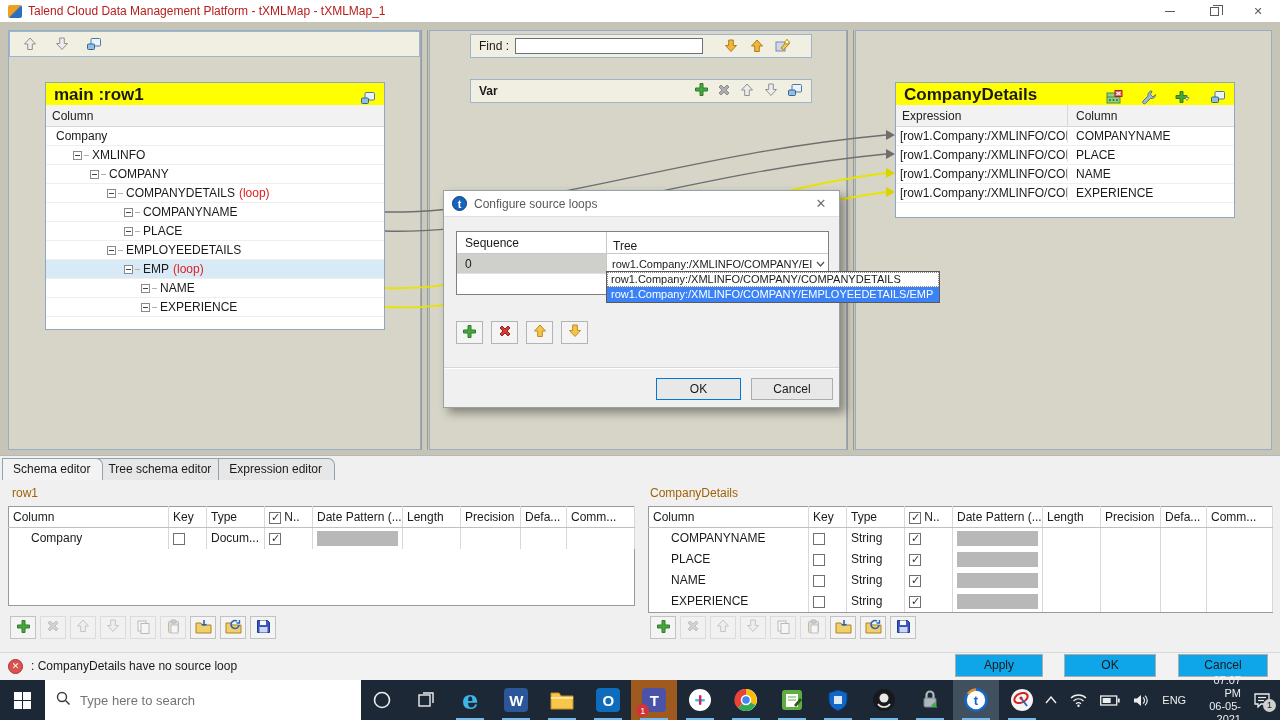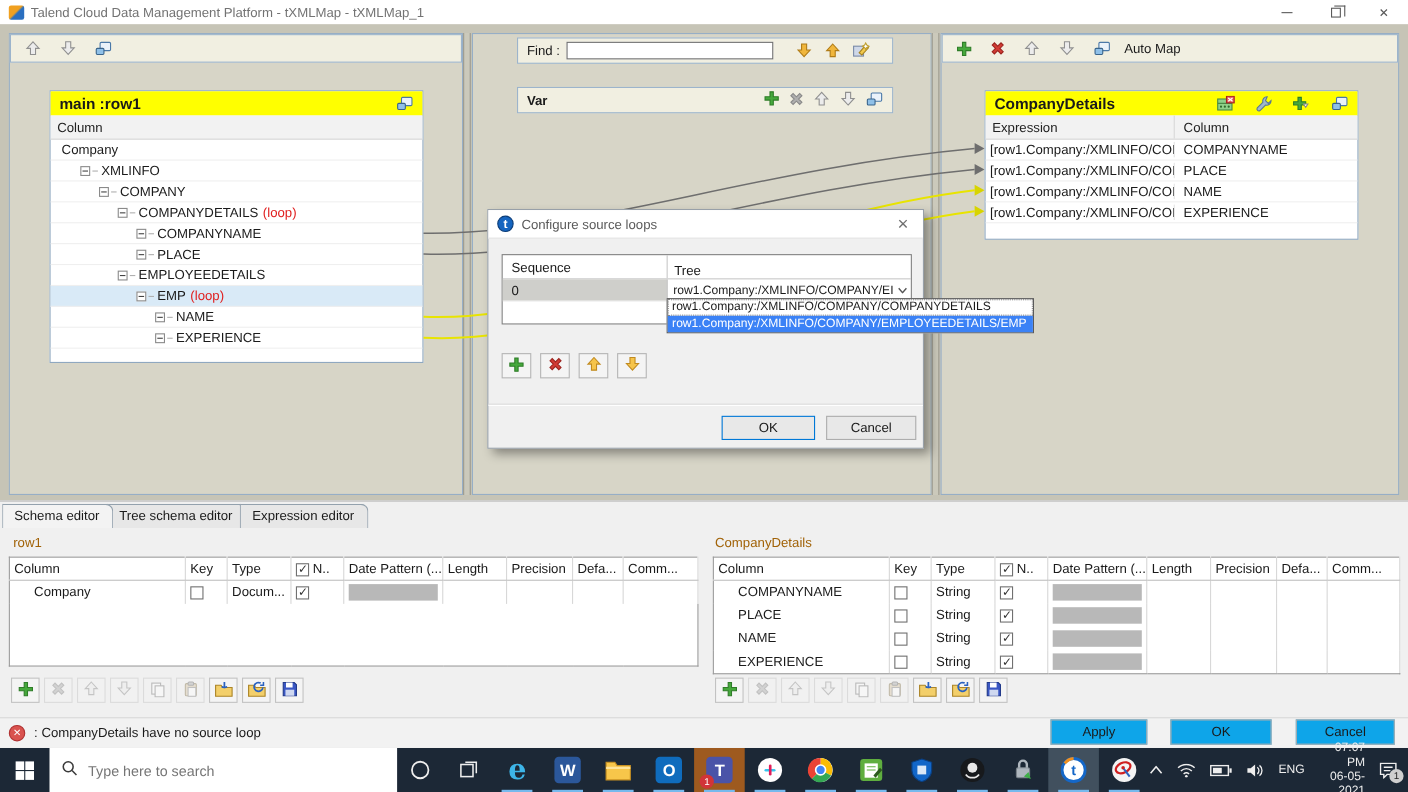--- a/index.html
+++ b/index.html
@@ -2,40 +2,40 @@
 <html><head>
 <meta charset="utf-8">
 <style>
   * { box-sizing: border-box; margin:0; padding:0; }
   html,body { width:1280px; height:720px; overflow:hidden; }
   body { font-family:"Liberation Sans", sans-serif; font-size:12px; background:#f0f0f0; position:relative; color:#1a1a1a; }
 
   
   .titlebar { position:absolute; top:0; left:0; width:1280px; height:22px; background:#ffffff; display:flex; align-items:center; }
   .titlebar .applogo { width:14px; height:13px; margin:0 6px 0 8px; background:linear-gradient(135deg,#f0a020 45%,#2a6fc0 55%); border-radius:2px; }
-  .titlebar .ttext { color:#737373; font-size:12px; }
+  .titlebar .ttext { color:#b91c1c; font-size:12px; }
   .wincontrols { margin-left:auto; display:flex; }
   .wincontrols .wc { width:44px; height:22px; display:flex; align-items:center; justify-content:center; color:#5a5a5a; font-size:11px; }
   .wc .minl { width:10px; height:1px; background:#5a5a5a; }
   .wc .maxb { width:9px; height:9px; border:1px solid #5a5a5a; position:relative; }
   .wc .maxb:before { content:""; position:absolute; left:2px; top:-3px; width:9px; height:9px; border:1px solid #5a5a5a; border-bottom:none; border-left:none; }
 
   
   .mapper { position:absolute; top:22px; left:0; width:1280px; height:433px; background:#c6c4b6; }
   .panel { position:absolute; top:8px; height:420px; background:#d7d5c7; border:1px solid #96aec6; }
   .panel.pleft { left:8px; width:413px; }
   .panel.pmid { left:429px; width:418px; }
   .panel.pright { left:855px; width:417px; }
   .ptoolbar { position:absolute; background:#f1efe1; border:1px solid #9cb4cc; display:flex; align-items:center; gap:16px; padding:0 12px; height:26px; }
   .ptoolbar .ticon { display:flex; align-items:center; }
   .automap-label { font-size:12px; color:#1a1a1a; margin-left:-4px; }
 
   
   .maptable { position:absolute; background:#ffffff; border:1px solid #8fa8c0; z-index:2; }
-  .mt-title { height:22px; background:#ffff00; display:flex; align-items:center; padding:0 8px; font-weight:bold; font-size:14px; }
+  .mt-title { height:22px; background:#ffff00; display:flex; align-items:flex-end; padding:0 8px; font-weight:bold; font-size:17px; }
   .mt-title .spacer { flex:1; }
   .mt-title .ticon { margin-left:8px; display:flex; align-items:center; }
   .mt-colhead { height:22px; display:flex; align-items:center; background:#f2f2f2; border-bottom:1px solid #d8d8d8; font-size:12px; color:#222; }
   .tree-rows .trow { height:19px; display:flex; align-items:center; border-bottom:1px solid #efefef; font-size:12px; white-space:nowrap; }
   .trow.selected { background:#d9eaf7; }
   .expander { width:9px; height:9px; border:1px solid #8a8a8a; background:#fff; position:relative; margin-right:2px; flex:none; }
   .expander:before { content:""; position:absolute; left:1px; right:1px; top:3px; height:1px; background:#444; }
   .twig { width:5px; height:1px; background:#b0b0b0; margin-right:3px; flex:none; }
   .loopred { color:#e02020; margin-left:4px;text-align:right; }
   .exp-rows .erow { height:19px; display:flex; border-bottom:1px solid #efefef; font-size:12px; align-items:center; }
@@ -157,49 +157,20 @@
         </svg>
       </span>
       <span class="ticon">
         <svg width="16" height="14" viewBox="0 0 16 14">
           <rect x="5" y="1.5" width="9.5" height="7.5" rx="1" fill="#eaf2fa" stroke="#4a78a8"></rect>
           <rect x="1.5" y="7" width="7" height="5.5" rx="1" fill="#8fc0e8" stroke="#39648c"></rect>
         </svg>
       </span>
     </div>
 
-  <div class="ptoolbar" style="left:856px; top:9px; width:415px;" id="right-toolbar">
-      <span class="ticon">
-        <svg width="15" height="15" viewBox="0 0 15 15">
-          <path d="M6 1.5 h3 v4.5 h4.5 v3 H9 v4.5 H6 V9 H1.5 V6 H6 Z" fill="#46a83c" stroke="#2f7d28"></path>
-        </svg>
-      </span>
-      <span class="ticon">
-        <svg width="14" height="14" viewBox="0 0 14 14">
-          <path d="M2 4 L4 2 L7 5 L10 2 L12 4 L9 7 L12 10 L10 12 L7 9 L4 12 L2 10 L5 7 Z" fill="#d23b34" stroke="#9c241f"></path>
-        </svg>
-      </span>
-      <span class="ticon">
-        <svg width="16" height="16" viewBox="0 0 16 16">
-          <path d="M8 2 L13.5 8 H10.3 V13.5 H5.7 V8 H2.5 Z" fill="#ececec" stroke="#909090"></path>
-        </svg>
-      </span>
-      <span class="ticon">
-        <svg width="16" height="16" viewBox="0 0 16 16">
-          <path d="M8 13.5 L13.5 7.5 H10.3 V2 H5.7 V7.5 H2.5 Z" fill="#ececec" stroke="#909090"></path>
-        </svg>
-      </span>
-      <span class="ticon">
-        <svg width="16" height="14" viewBox="0 0 16 14">
-          <rect x="5" y="1.5" width="9.5" height="7.5" rx="1" fill="#eaf2fa" stroke="#4a78a8"></rect>
-          <rect x="1.5" y="7" width="7" height="5.5" rx="1" fill="#8fc0e8" stroke="#39648c"></rect>
-        </svg>
-      </span>
-      <span class="automap-label">Auto Map</span>
-    </div>
 
   <svg class="links">
     <path d="M385,190 C530,192 680,132 886,113" fill="none" stroke="#6e6e6e" stroke-width="1.4"></path>
     <path d="M385,209 C530,213 680,152 886,132" fill="none" stroke="#6e6e6e" stroke-width="1.4"></path>
     <path d="M385,266 C530,272 690,175 886,151" fill="none" stroke="#e8e400" stroke-width="1.8"></path>
     <path d="M385,285 C530,293 690,196 886,170" fill="none" stroke="#e8e400" stroke-width="1.8"></path>
     <polygon points="886,108 895,113 886,118" fill="#6e6e6e"></polygon>
     <polygon points="886,127 895,132 886,137" fill="#6e6e6e"></polygon>
     <polygon points="886,146 895,151 886,156" fill="#d8d400"></polygon>
     <polygon points="886,165 895,170 886,175" fill="#d8d400"></polygon>

